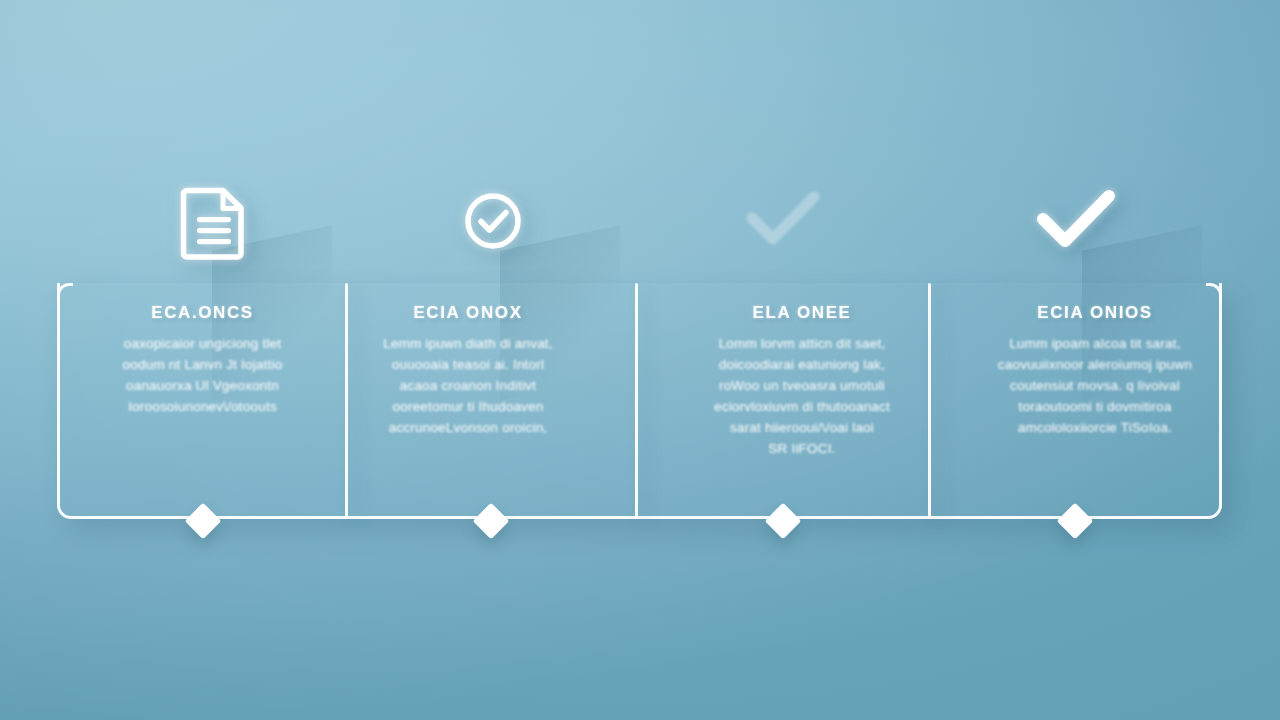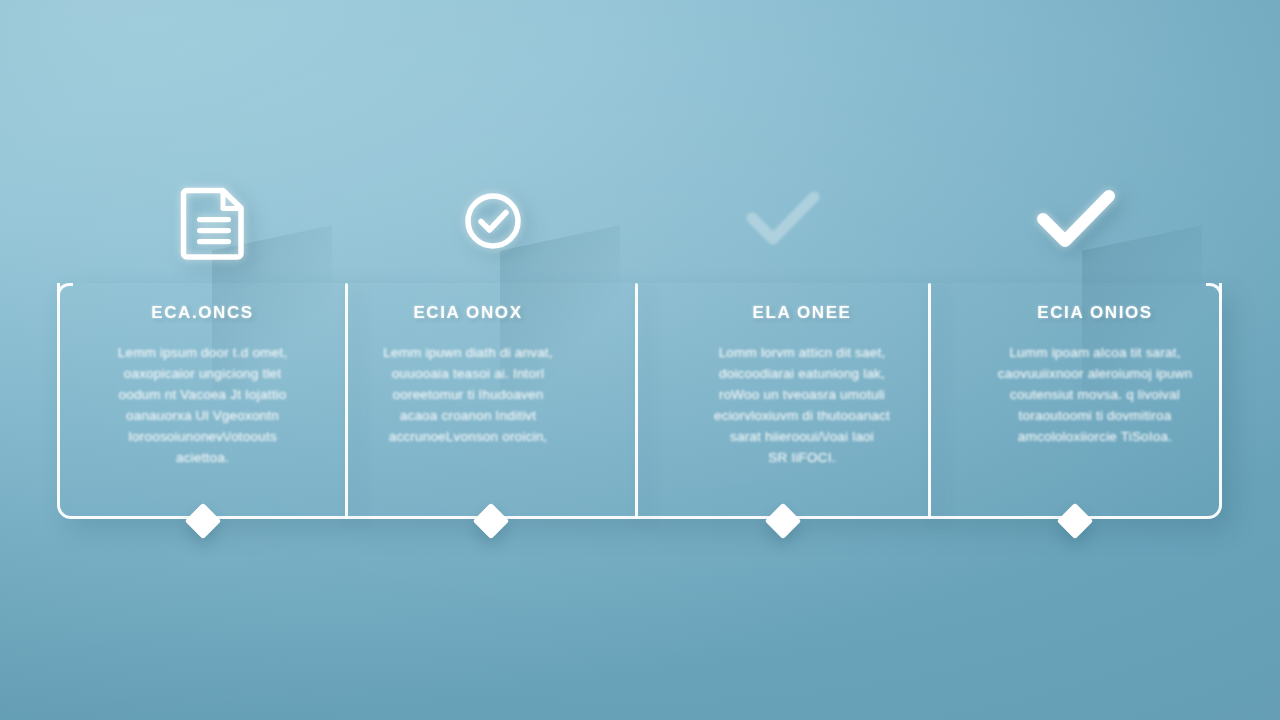--- a/index.html
+++ b/index.html
@@ -86,21 +86,21 @@
     padding:20px 26px 0 26px;
     text-align:center;
   }
   .card-title{
     font-size:17px;
     font-weight:bold;
     letter-spacing:1.6px;
     color:rgba(255,255,255,0.97);
     text-shadow:0 0 3px rgba(255,255,255,0.55), 2px 2px 4px rgba(40,90,110,0.25);
     filter:blur(0.7px);
-    margin-bottom:19px;
+    margin-bottom:10px;
     white-space:nowrap;
   }
   .card-body{
     font-size:13.5px;
     line-height:21px;
     color:rgba(255,255,255,0.86);
     text-shadow:0 0 2px rgba(255,255,255,0.35);
     filter:blur(0.85px);
     letter-spacing:0.2px;
   }
@@ -175,36 +175,34 @@
   <div class="frame-top-l"></div>
   <div class="frame-top-r"></div>
 
   <div class="divider" style="left:345px;"></div>
   <div class="divider" style="left:635px;"></div>
   <div class="divider" style="left:928px;"></div>
 
   <div class="card" style="left:60px; width:285px;">
     <div class="card-title">ECA.ONCS</div>
     <div class="card-body">
-      <div>Lemm  ipsum  door t.d omet,</div>
       <div>oaxopicaior  ungiciong  tlet</div>
-      <div>oodum nt  Vacoea Jt  Iojattio</div>
+      <div>oodum nt  Lanvn Jt  Iojattio</div>
       <div>oanauorxa  Ul Vgeoxontn</div>
       <div>Ioroosoiunonev\/otoouts</div>
-      <div>aciettoa.</div>
     </div>
   </div>
 
   <div class="card" style="left:348px; width:240px;">
     <div class="card-title">ECIA ONOX</div>
     <div class="card-body">
       <div>Lemm  ipuwn  diath di anvat,</div>
       <div>ouuooaia  teasoi ai.  Intorl</div>
+      <div>acaoa croanon  Inditivt</div>
       <div>ooreetomur ti  Ihudoaven</div>
-      <div>acaoa croanon  Inditivt</div>
       <div>accrunoeLvonson oroicin,</div>
     </div>
   </div>
 
   <div class="card" style="left:638px; width:328px;">
     <div class="card-title">ELA ONEE</div>
     <div class="card-body">
       <div>Lomm  lorvm  atticn dit saet,</div>
       <div>doicoodiarai  eatuniong  lak,</div>
       <div>roWoo un  tveoasra  umotuli</div>

